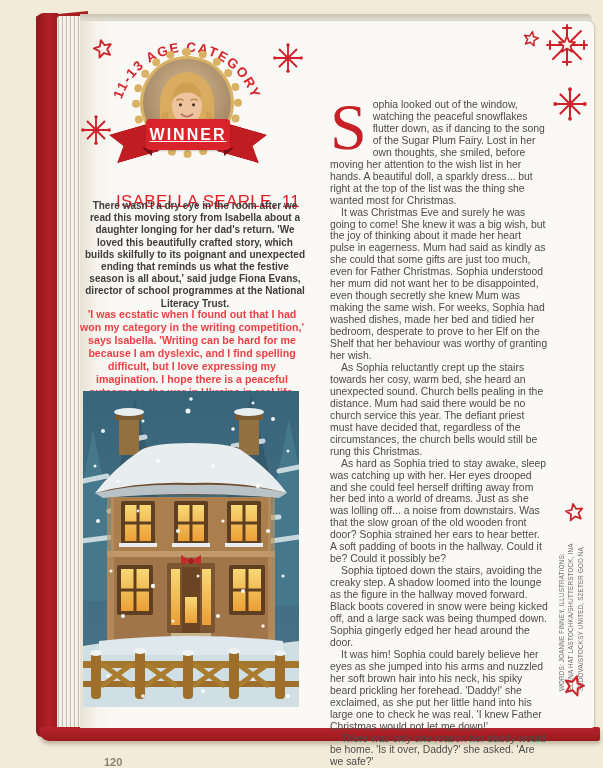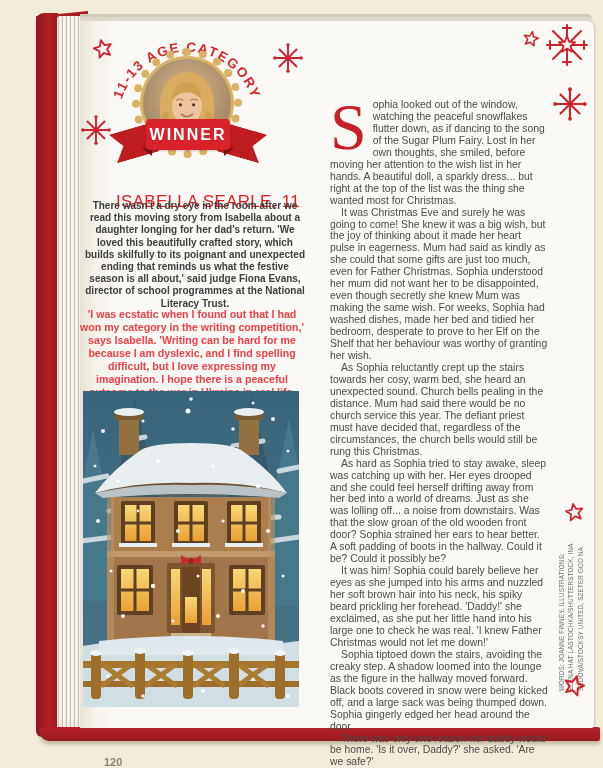--- a/index.html
+++ b/index.html
@@ -29,21 +29,21 @@
   .rosette:before{content:"";position:absolute;inset:-8px;border:8px dotted #d9b265;border-radius:50%;}
   .rosette .photo{position:absolute;inset:3px;border-radius:50%;overflow:hidden;}
   .rosette svg{display:block;width:100%;height:100%;}
   .ribbon{position:absolute;left:112px;top:112px;width:152px;height:58px;}
   .flag{position:absolute;top:16px;width:44px;height:30px;background:#c01d23;}
   .flag.left{left:0;transform:rotate(-16deg);clip-path:polygon(28% 0,100% 0,100% 100%,28% 100%,0 100%,25% 50%,0 0);}
   .flag.right{right:0;transform:rotate(16deg);clip-path:polygon(0 0,72% 0,100% 0,75% 50%,100% 100%,0 100%);}
   .band{position:absolute;left:34px;top:7px;width:84px;height:31px;background:#d8232a;border-radius:4px;
         display:flex;align-items:center;justify-content:center;
         box-shadow:0 1px 2px rgba(0,0,0,.2);}
-  .band span{color:#fff;font-weight:bold;font-size:16px;letter-spacing:2px;}
+  .band span{color:#fff;font-weight:bold;font-size:16px;letter-spacing:2px;text-decoration:underline;}
   .fold{position:absolute;width:10px;height:8px;background:#7e1114;top:36px;}
   .fold.l{left:30px;clip-path:polygon(0 0,100% 0,100% 100%);}
   .fold.r{right:30px;clip-path:polygon(0 0,100% 0,0 100%);}
   
   .winner-name{position:absolute;left:82px;top:176px;width:220px;margin:16px;text-align:center;
                color:#e51d23;font-size:17px;font-weight:normal;letter-spacing:.3px;}
   .intro{position:absolute;left:80px;top:197px;width:224px;margin:3px;text-align:center;
          color:#3e3e3e;font-size:10px;font-weight:bold;line-height:1.22;}
   .quote{position:absolute;left:80px;top:308px;width:224px;margin:0;text-align:center;
          color:#ef4046;font-size:10.6px;font-weight:bold;line-height:1.22;}
@@ -277,22 +277,22 @@
       <circle cx="108" cy="8" r="1.8"></circle>
         <circle cx="170" cy="12" r="1.5"></circle>
     </g>
   </svg>
 
   <div class="story">
     <p class="opening"><span class="dropcap">S</span><span>ophia looked out of the window, watching the peaceful snowflakes flutter down, as if dancing to the song of the Sugar Plum Fairy. Lost in her own thoughts, she smiled, before moving her attention to the wish list in her hands. A beautiful doll, a sparkly dress... but right at the top of the list was the thing she wanted most for Christmas.</span></p>
     <p>It was Christmas Eve and surely he was going to come! She knew it was a big wish, but the joy of thinking about it made her heart pulse in eagerness. Mum had said as kindly as she could that some gifts are just too much, even for Father Christmas. Sophia understood her mum did not want her to be disappointed, even though secretly she knew Mum was making the same wish. For weeks, Sophia had washed dishes, made her bed and tidied her bedroom, desperate to prove to her Elf on the Shelf that her behaviour was worthy of granting her wish.</p>
     <p>As Sophia reluctantly crept up the stairs towards her cosy, warm bed, she heard an unexpected sound. Church bells pealing in the distance. Mum had said there would be no church service this year. The defiant priest must have decided that, regardless of the circumstances, the church bells would still be rung this Christmas.</p>
     <p>As hard as Sophia tried to stay awake, sleep was catching up with her. Her eyes drooped and she could feel herself drifting away from her bed into a world of dreams. Just as she was lolling off... a noise from downstairs. Was that the slow groan of the old wooden front door? Sophia strained her ears to hear better. A soft padding of boots in the hallway. Could it be? Could it possibly be?</p>
+    <p>Sophia tiptoed down the stairs, avoiding the creaky step. A shadow loomed into the lounge as the figure in the hallway moved forward. Black boots covered in snow were being kicked off, and a large sack was being thumped down. Sophia gingerly edged her head around the door.</p>
     <p>It was him! Sophia could barely believe her eyes as she jumped into his arms and nuzzled her soft brown hair into his neck, his spiky beard prickling her forehead. 'Daddy!' she exclaimed, as she put her little hand into his large one to check he was real. 'I knew Father Christmas would not let me down!'</p>
-    <p>Sophia tiptoed down the stairs, avoiding the creaky step. A shadow loomed into the lounge as the figure in the hallway moved forward. Black boots covered in snow were being kicked off, and a large sack was being thumped down. Sophia gingerly edged her head around the door.</p>
     <p>There was only one reason her daddy would be home. 'Is it over, Daddy?' she asked. 'Are we safe?'</p>
 
   </div>
 
   <div class="credits">WORDS: JOANNE FINNEY. ILLUSTRATIONS: ELENA HAT LASTOCHKA/SHUTTERSTOCK, INA SEDOVA/STOCKSY UNITED, SZETER GOD NA</div>
   <div class="page-num">120</div>
 
   <div class="deco" style="left:92px;top:38px;transform:rotate(-14deg)">
     <svg width="22" height="22" viewBox="0 0 24 24">
         <path d="M12 2 L14.7 8.4 L21.5 8.9 L16.3 13.4 L17.9 20.1 L12 16.5 L6.1 20.1 L7.7 13.4 L2.5 8.9 L9.4 8.4 Z" fill="none" stroke="#cf2129" stroke-width="2" stroke-linejoin="round"></path>

